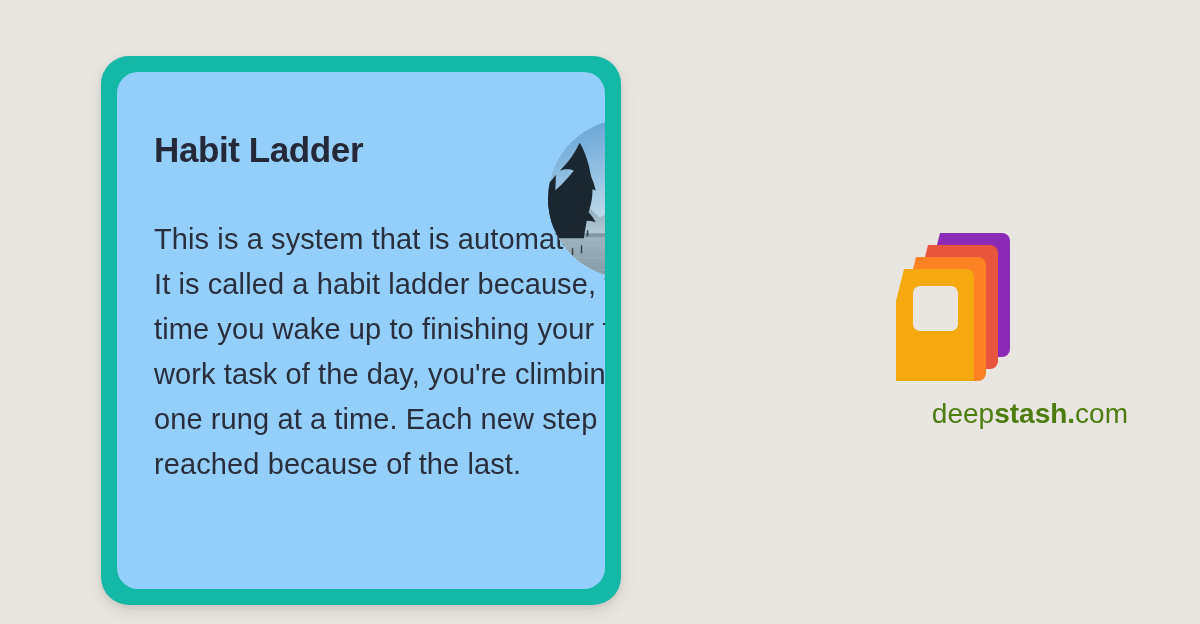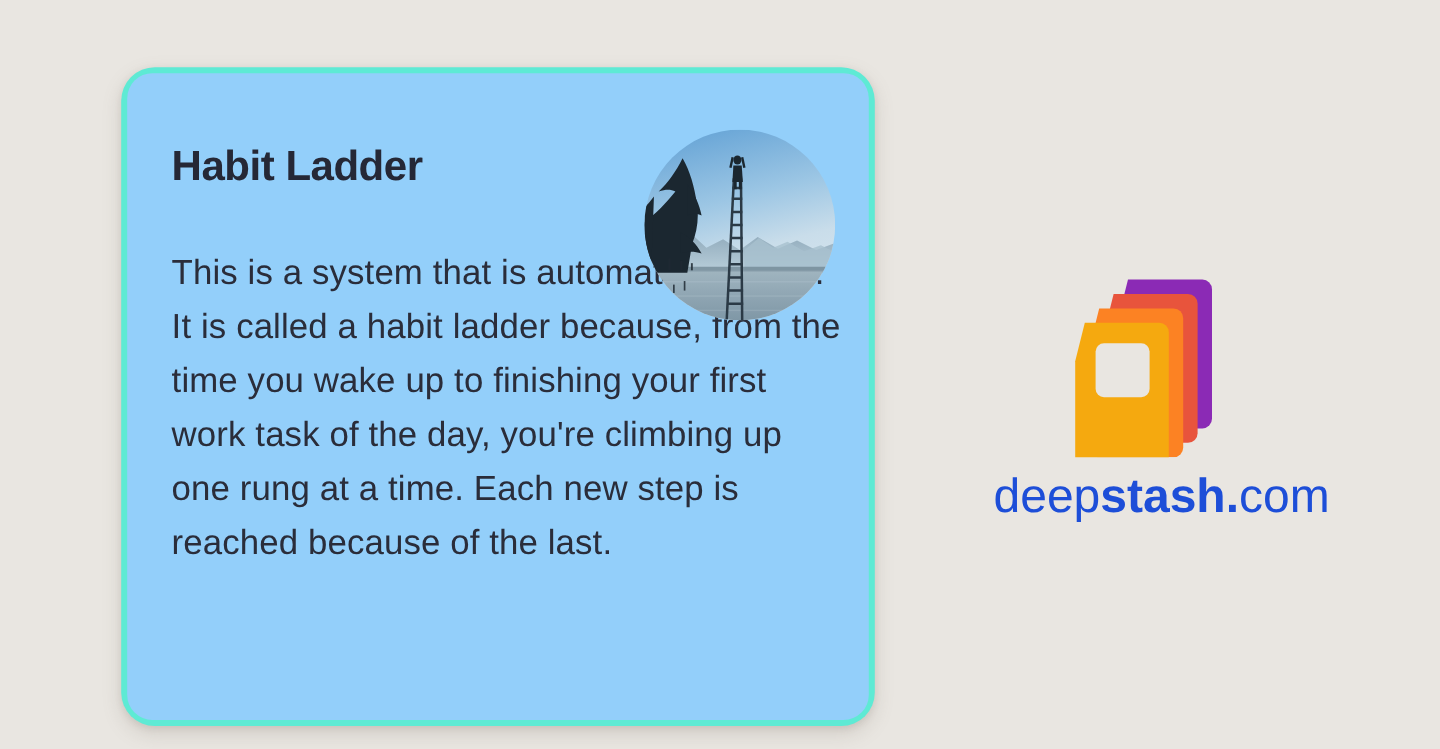--- a/index.html
+++ b/index.html
@@ -15,25 +15,25 @@
     background: #e9e6e1;
     font-family: "Liberation Sans", sans-serif;
     position: relative;
   }
 
   
   .card-outer {
     position: absolute;
     left: 101px;
     top: 56px;
-    width: 628px;
+    width: 520px;
     height: 549px;
-    background: #5eead4;
+    background: #14b8a6;
     border-radius: 28px;
-    padding: 5px;
+    padding: 16px;
     box-shadow: 0 6px 16px rgba(120, 110, 100, 0.20),
                 0 2px 5px rgba(120, 110, 100, 0.13);
   }
 
   .card-inner {
     position: relative;
     width: 100%;
     height: 100%;
     background: #93cffa;
     border-radius: 21px;
@@ -92,24 +92,24 @@
     width: 160px;
     height: 160px;
   }
   .brand-logo svg { display: block; width: 100%; height: 100%; }
 
   .brand-wordmark {
     position: absolute;
     left: 0;
     top: 170px;
     width: 320px;
-    text-align: center;
-    font-size: 40px;
+    text-align: right;
+    font-size: 28px;
     line-height: 46px;
-    color: #1d4ed8;
+    color: #4d7c0f;
     white-space: nowrap;
   }
   .wm-light  { font-weight: 400; }
   .wm-bold   { font-weight: 700; }
   .wm-dot    { font-weight: 700; }
   .wm-tld    { font-weight: 400; }
 </style>
 </head>
 <body>
 

